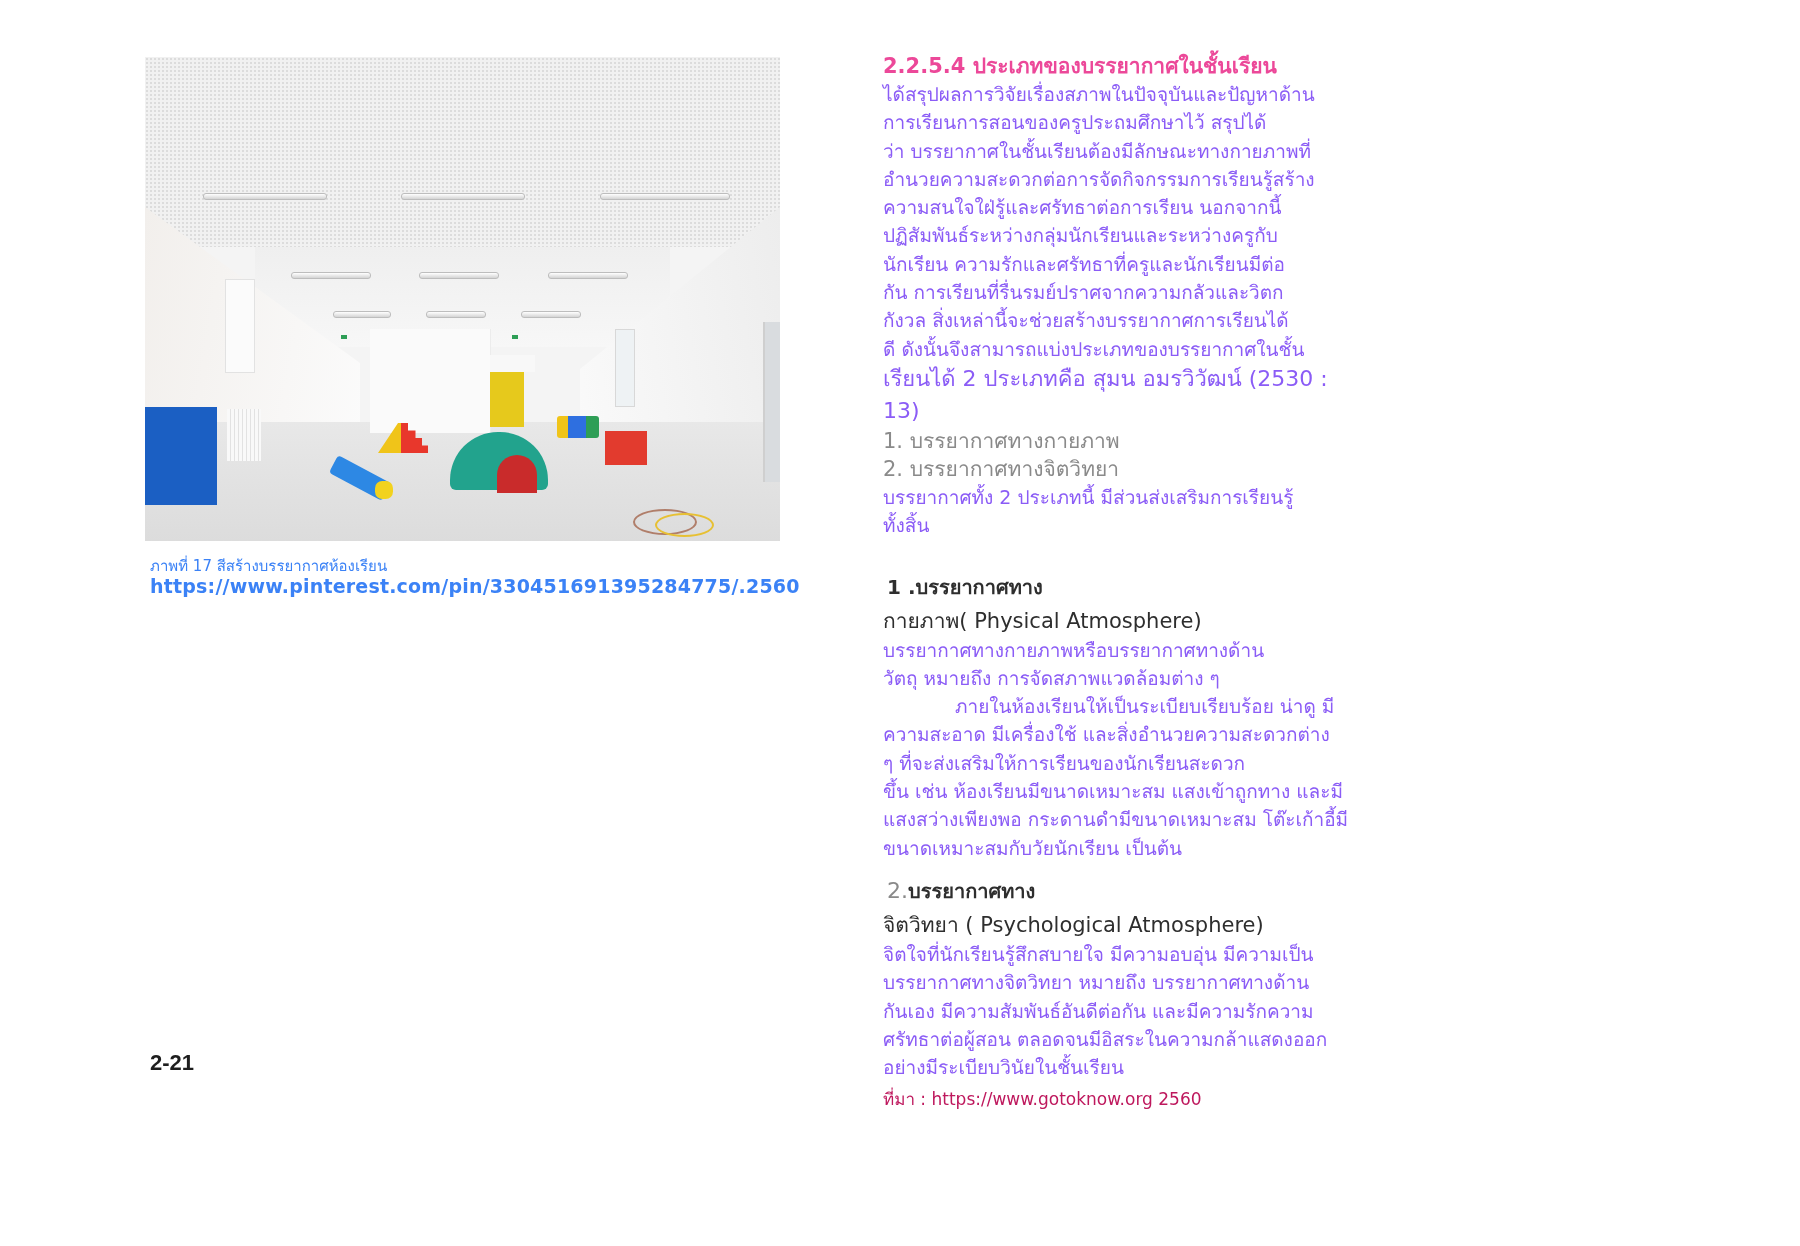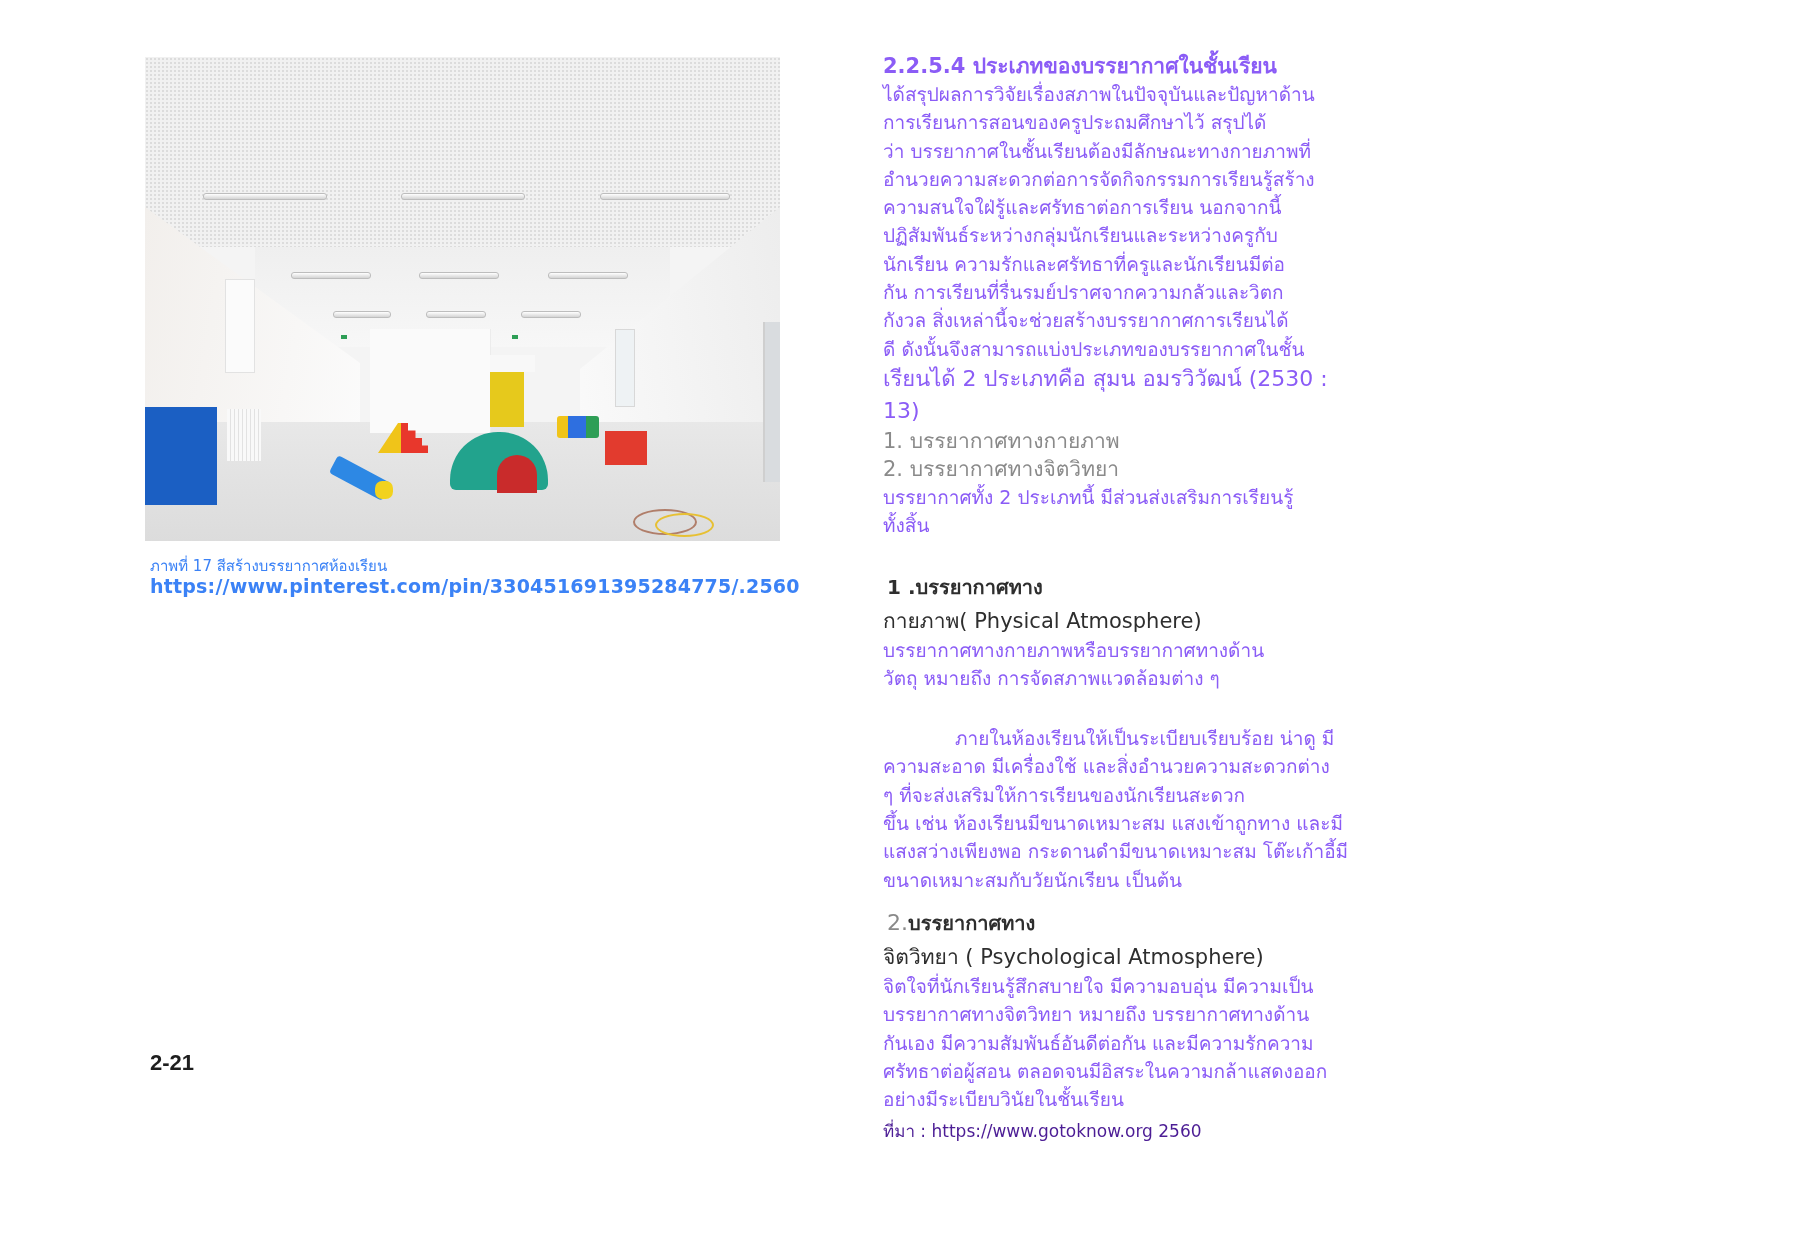--- a/index.html
+++ b/index.html
@@ -61,32 +61,32 @@
     
     .caption { position: absolute; left: 150px; top: 556px; font-size: 15px; line-height: 20px;
                color: #3b82f6; font-family: "DejaVu Sans", sans-serif; }
     .caption .url { font-size: 19px; letter-spacing: 0.2px; font-weight: bold; }
 
     .page-number { position: absolute; left: 150px; top: 1050px; font-size: 22px; font-weight: bold;
                    color: #1e1e1e; font-family: "Liberation Sans", sans-serif; }
 
     
     .col { position: absolute; left: 883px; top: 52px; width: 440px; }
-    .heading { font-size: 21px; font-weight: bold; color: #8b5cf6; line-height: 28px; margin: 0; white-space: nowrap; }
+    .heading { font-size: 21px; font-weight: bold; color: #ec4899; line-height: 28px; margin: 0; white-space: nowrap; }
     .body-line { font-size: 19px; line-height: 28.3px; color: #8b5cf6; white-space: nowrap; margin: 0; }
     .body-line.big { font-size: 22px; line-height: 32px; }
     .list-line { font-size: 21px; line-height: 28px; color: #8a8a8a; white-space: nowrap; margin: 0; }
     .spacer { height: 28px; }
     .spacer-sm { height: 10px; }
     .sub-heading { font-size: 20px; font-weight: bold; color: #2e2e2e; line-height: 30px; white-space: nowrap; margin: 4px; }
     .sub-heading .num-light { font-weight: normal; color: #8a8a8a; font-size: 22px; }
     .sub-heading-en { font-size: 21px; color: #2e2e2e; line-height: 30px; white-space: nowrap; margin: 0; }
     .sub-heading-en .th { font-weight: normal; }
-    .indent { padding-left: 72px; margin-top: 32px; }
-    .source { font-size: 17px; color: #4c1d95; line-height: 28px; white-space: nowrap; margin-top: 4px; }
+    .indent { padding-left: 72px; }
+    .source { font-size: 17px; color: #be185d; line-height: 28px; white-space: nowrap; margin-top: 4px; }
   </style>
 </head>
 <body>
 
 <div class="photo">
   <div class="ceiling"></div>
   <div class="ceiling-far"></div>
   <div class="wall-left"></div>
   <div class="wall-right"></div>
   <div class="floor"></div>

